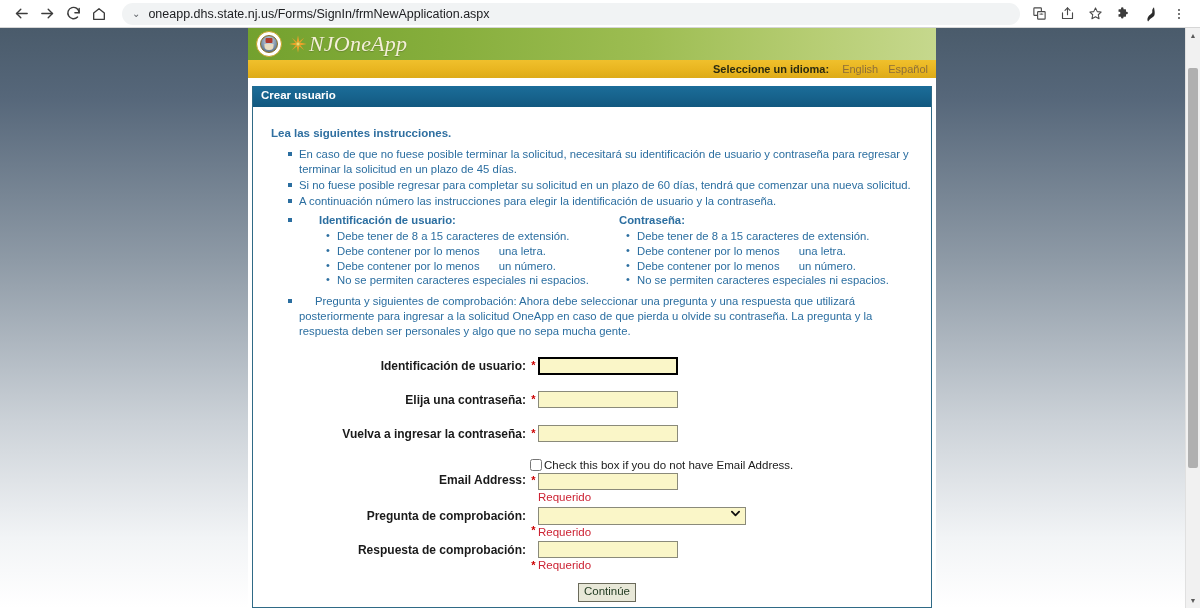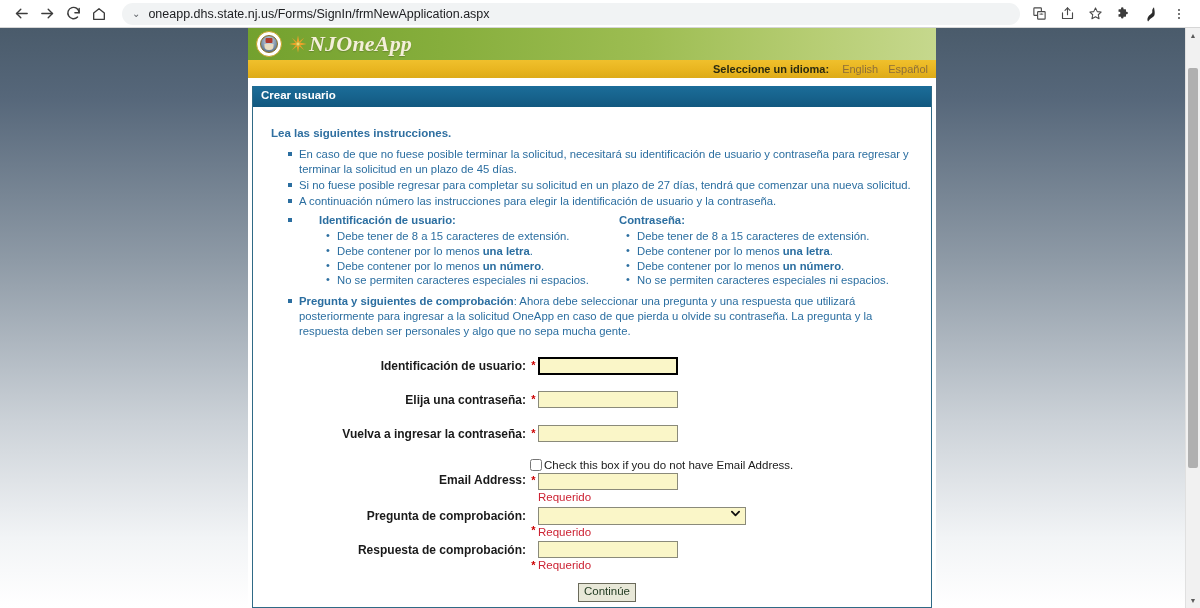--- a/index.html
+++ b/index.html
@@ -157,21 +157,21 @@
     border-radius: 0 0 4px 4px;
   }
   .starburst {
     width: 20px; height: 20px;
     margin-left: 6px;
     flex: 0 0 auto;
   }
   .wordmark {
     font-family: "Liberation Serif", serif;
     font-style: italic;
-    font-weight: bold;
+    font-weight: normal;
     font-size: 22px;
     color: #f4efd9;
     margin-left: 1px;
     letter-spacing: 0.2px;
     text-shadow: 0 1px 1px rgba(80,100,40,0.45);
     line-height: 1;
   }
 
   .langbar {
     height: 18px;
@@ -235,21 +235,21 @@
     margin-bottom: 1px;
     padding-right: 8px;
   }
   ul.lvl1 > li::before {
     content: "";
     position: absolute;
     left: -11px; top: 5px;
     width: 4px; height: 4px;
     background: #2b6ea0;
   }
-  ul.lvl1 > li b { font-weight: bold; }
+  ul.lvl1 > li b { font-weight: normal; margin-left: 16px; }
 
   .rules-row {
     display: flex;
     margin: 5px 0 6px 0;
   }
   .rules-col { width: 50%; }
   .rules-col h4 {
     margin: 0 0 1px 0;
     font-size: 11.3px;
     font-weight: bold;
@@ -495,21 +495,21 @@
     </div>
 
     <div class="content-frame">
       <div class="section-title">Crear usuario</div>
 
       <div class="panel-body">
         <div class="intro-head">Lea las siguientes instrucciones.</div>
 
         <ul class="lvl1">
           <li>En caso de que no fuese posible terminar la solicitud, necesitará su identificación de usuario y contraseña para regresar y terminar la solicitud en un plazo de 45 días.</li>
-          <li>Si no fuese posible regresar para completar su solicitud en un plazo de 27 días, tendrá que comenzar una nueva solicitud.</li>
+          <li>Si no fuese posible regresar para completar su solicitud en un plazo de 60 días, tendrá que comenzar una nueva solicitud.</li>
           <li>A continuación número las instrucciones para elegir la identificación de usuario y la contraseña.</li>
 
           <li style="list-style:none;">
             <div class="rules-row" style="margin-left:-18px;">
               <div class="rules-col left">
                 <h4>Identificación de usuario:</h4>
                 <ul class="lvl2">
                   <li><span>Debe tener de 8 a 15 caracteres de extensión.</span></li>
                   <li><span>Debe contener por lo menos </span><b>una letra</b><span>.</span></li>
                   <li><span>Debe contener por lo menos </span><b>un número</b><span>.</span></li>

